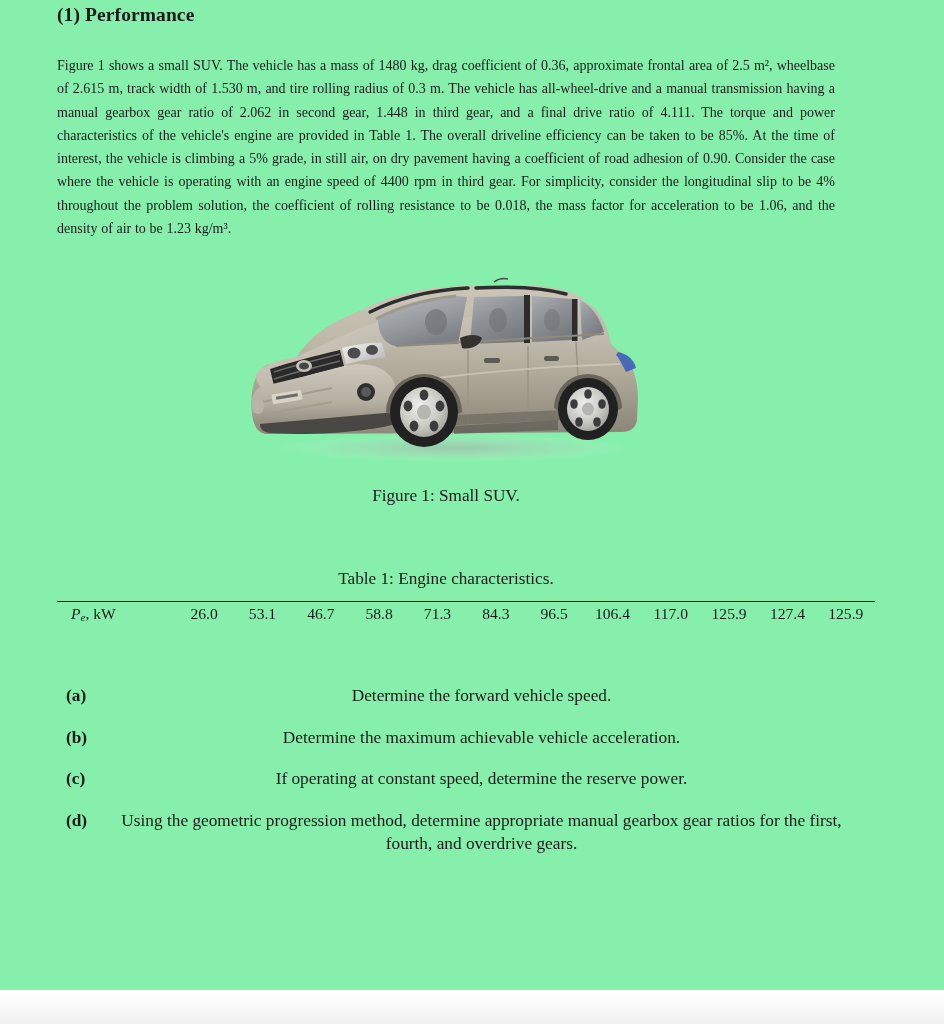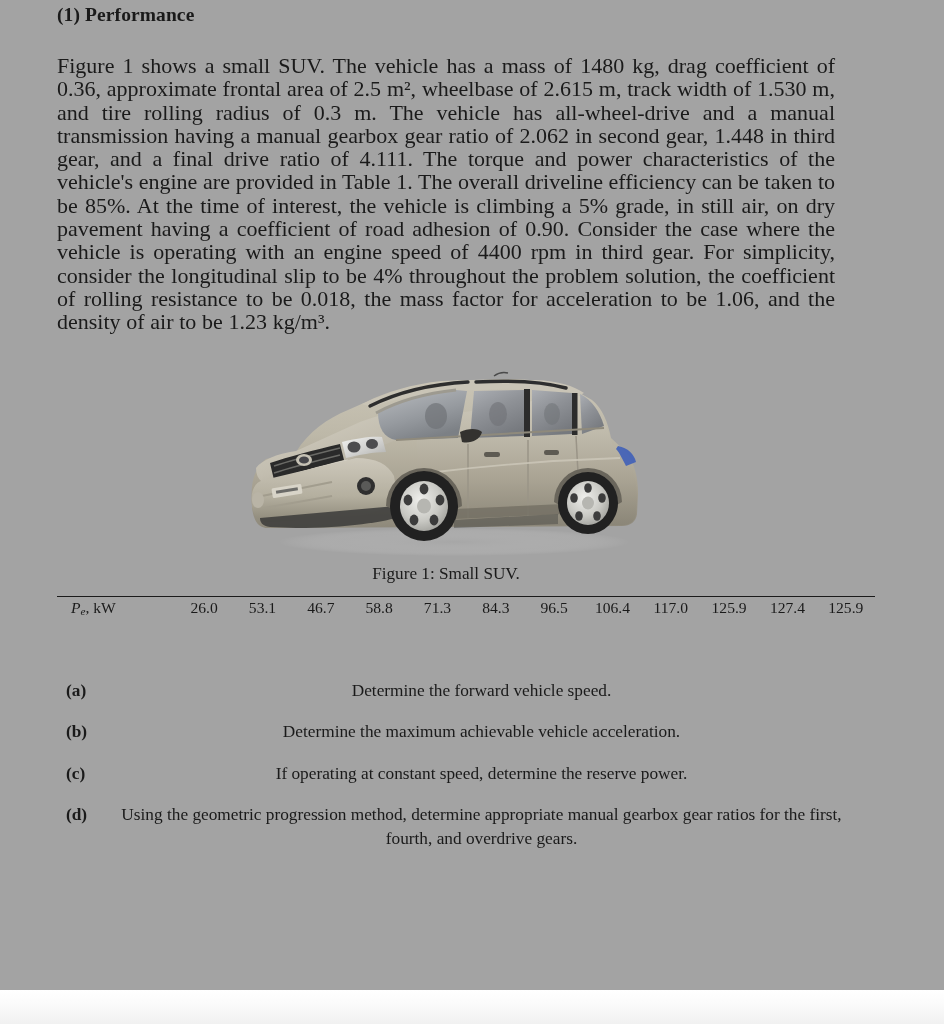--- a/index.html
+++ b/index.html
@@ -14,21 +14,21 @@
     overflow: hidden;
     font-family: "Liberation Serif", "DejaVu Serif", serif;
     color: #1a1a1a;
   }
 
   .page {
     position: absolute;
     left: 0; top: 0;
     width: 944px;
     height: 1024px;
-    background: #a3a3a3;
+    background: #86efac;
   }
 
   .bottom-fade {
     position: absolute;
     left: 0;
     bottom: 0;
     width: 944px;
     height: 34px;
     background: linear-gradient(to bottom, #ffffff 0%, #fbfbfb 40%, #f1f1f1 100%);
   }
@@ -42,21 +42,21 @@
 
   h1.section-title {
     font-size: 19.5px;
     font-weight: bold;
     margin: 0;
     padding: 4px 0 0 0;
     letter-spacing: 0.1px;
   }
 
   p.body-para {
-    font-size: 22px;
+    font-size: 14px;
     line-height: 23.3px;
     text-align: justify;
     margin: 28px 0 8px 0;
     width: 778px;
     hyphens: none;
     word-spacing: 0.2px;
   }
 
   
   .figure-wrap {
@@ -69,21 +69,21 @@
     width: 420px;
     height: 202px;
     position: relative;
   }
   .car-frame svg { display: block; width: 420px; height: 202px; }
 
   .caption {
     width: 778px;
     text-align: center;
     font-size: 17.2px;
-    margin-top: 2px;
+    margin-top: 18px;
   }
 
   
   .table-caption {
     width: 778px;
     text-align: center;
     font-size: 17.2px;
     margin-top: 63px;
   }
 
@@ -319,20 +319,21 @@
             <ellipse cx="338" cy="138" rx="3.8" ry="4.8"></ellipse>
           </g>
 
           <path d="M218,160 L322,154 L322,164 L218,168 Z" fill="#4a4a46" opacity="0.5"></path>
         </svg>
       </div>
     </div>
 
     <div class="caption">Figure 1: Small SUV.</div>
 
+    <div class="table-caption">Table 1: Engine characteristics.</div>
 
     <table class="engine">
       <tbody>
         <tr class="midrule">
           <td class="rowlab"><span class="mvar">P<sub>e</sub></span><span>, kW</span></td>
           <td>26.0</td>
           <td>53.1</td>
           <td>46.7</td>
           <td>58.8</td>
           <td>71.3</td>

